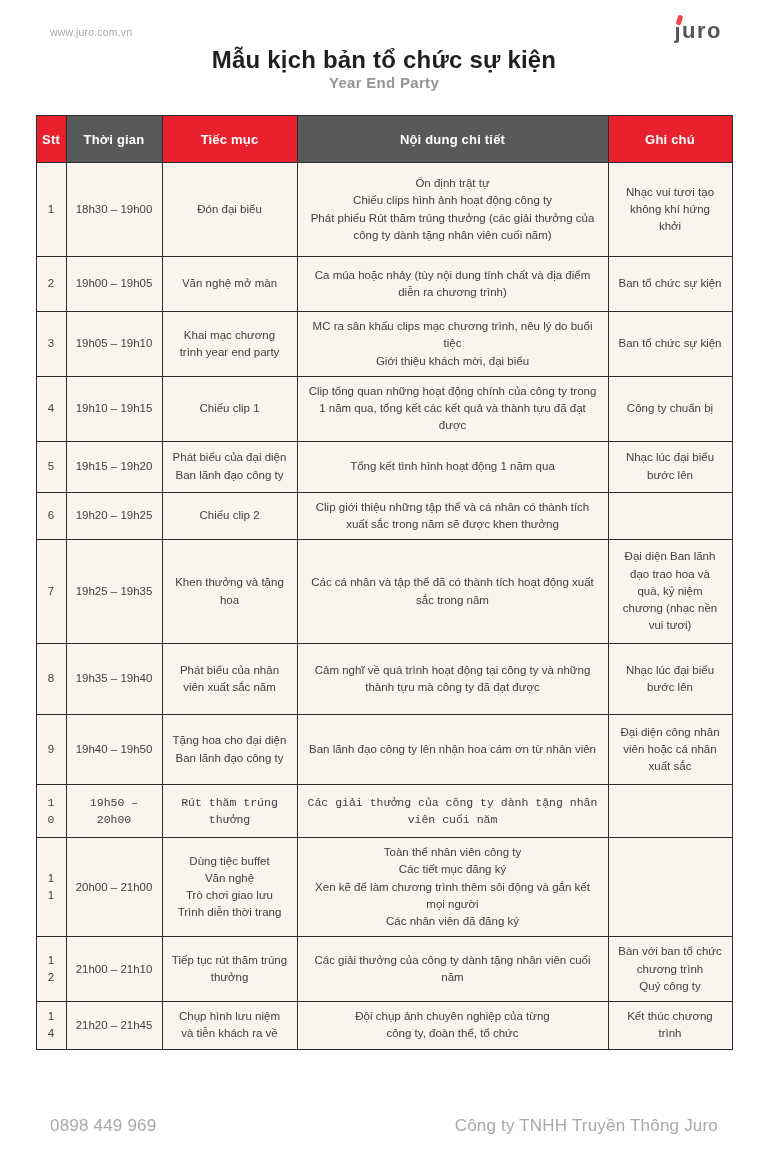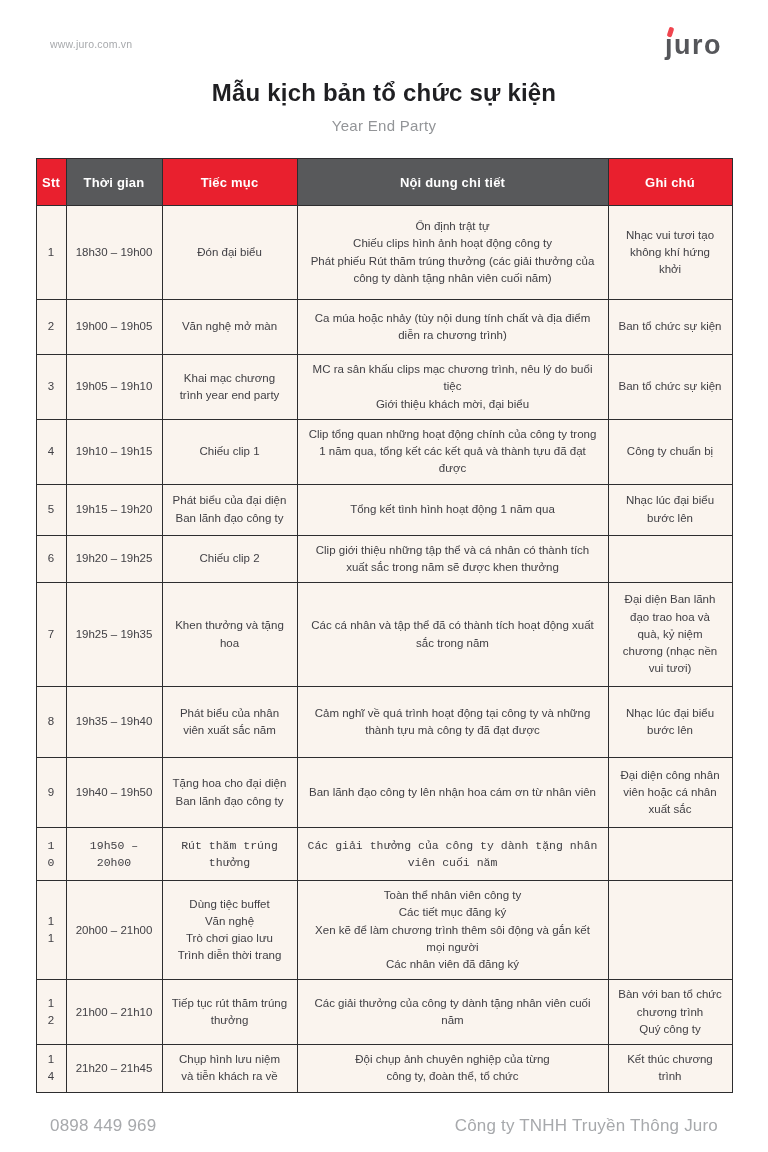--- a/index.html
+++ b/index.html
@@ -11,31 +11,31 @@
     background: #ffffff;
     font-family: "Liberation Sans", sans-serif;
     position: relative;
     overflow: hidden;
   }
   
   .top-bar {
     display: flex;
     justify-content: space-between;
     align-items: flex-start;
-    padding: 32px 46px 0 50px;
+    padding: 20px 46px 0 50px;
   }
   .website {
     color: #a7a9ac;
     font-size: 10.5px;
     letter-spacing: 0.2px;
     padding-top: 6px;
   }
   .logo {
     position: relative;
-    font-size: 27px;
+    font-size: 22px;
     font-weight: 700;
     color: #55565a;
     letter-spacing: 1.5px;
     line-height: 1;
   }
   
   .logo::before {
     content: "";
     position: absolute;
     left: -1px; top: -3px;
@@ -51,29 +51,28 @@
     background: var(--red-accent, #f0454f);
     transform: rotate(18deg);
     border-radius: 2px;
   }
   
   .doc-title {
     text-align: center;
     font-size: 24px;
     font-weight: 800;
     color: #1f1f22;
-    margin-top: 20px;
+    margin-top: 4px;
     letter-spacing: 0.2px;
   }
   .doc-subtitle {
     text-align: center;
     font-size: 15px;
-    font-weight: 400;
+    font-weight: 700;
     color: #939598;
-    margin-top: 10px;
     letter-spacing: 0.3px;
   }
   
   table.schedule {
     width: 696px;
     margin: 24px auto 4px auto;
     border-collapse: collapse;
     table-layout: fixed;
   }
   .schedule th, .schedule td {

